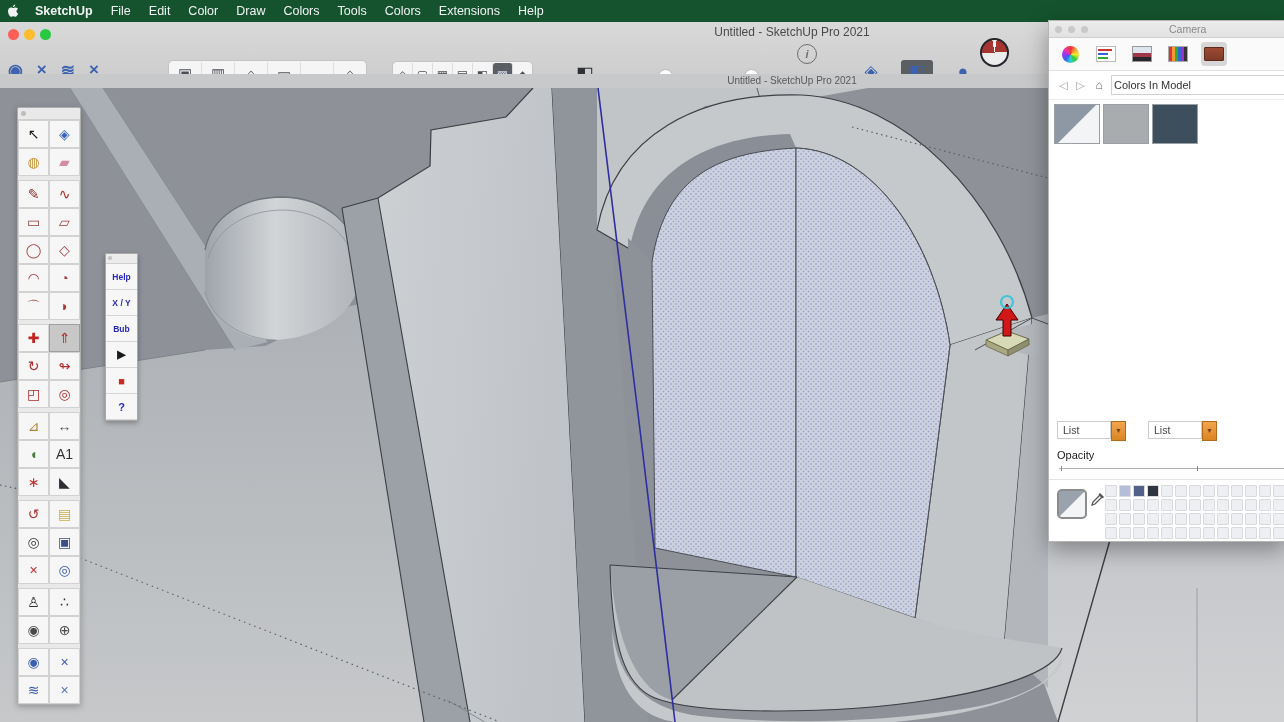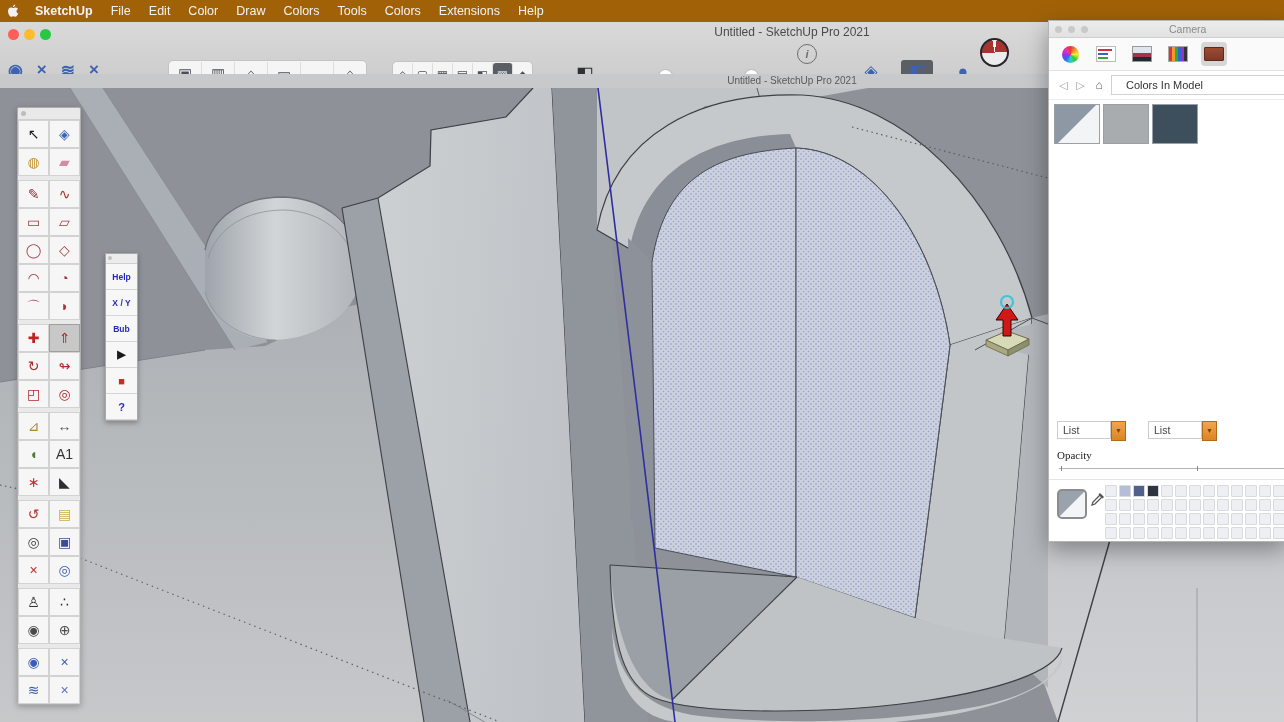--- a/index.html
+++ b/index.html
@@ -1,21 +1,21 @@
 <!DOCTYPE html>
 <html><head>
 <meta charset="utf-8">
 <style>
   html,body{margin:0;padding:0;}
   body{width:1284px;height:722px;overflow:hidden;position:relative;
        font-family:"Liberation Sans",sans-serif;background:#c9cbcd;
        -webkit-font-smoothing:antialiased;}
   .abs{position:absolute;}
   
-  .menubar{left:0;top:0;width:1284px;height:22px;background:#a16207;color:#f2f3f5;
+  .menubar{left:0;top:0;width:1284px;height:22px;background:#14532d;color:#f2f3f5;
            display:flex;align-items:center;font-size:12.5px;}
   .apple{width:26px;text-align:center;font-size:12px;}
   .apple svg{vertical-align:middle;}
   .menuitems{display:flex;align-items:center;}
   .mi{padding:0 9px;cursor:default;}
   .mi.sel{font-weight:bold;}
   
   .titlebar{left:0;top:22px;width:1284px;height:52px;
             background:linear-gradient(#d9d9d9,#cecece);border-bottom:1px solid #a8a8a8;}
   .tl{width:11px;height:11px;border-radius:50%;top:7px;}
@@ -79,31 +79,31 @@
   .ic-sliders:after{content:"";position:absolute;left:1px;top:6px;width:10px;height:2px;background:#36c;box-shadow:0 4px 0 #3a3;}
   .ic-image{width:18px;height:14px;border:1px solid #999;
     background:linear-gradient(#dfe5ee 0 45%,#a33548 45% 70%,#26262c 70% 100%);}
   .ic-crayons{width:18px;height:14px;border:1px solid #aaa;
     background:repeating-linear-gradient(90deg,#d33 0 3px,#e93 3px 6px,#3a3 6px 9px,#36c 9px 12px,#93c 12px 15px,#333 15px 18px);}
   .ic-brick{width:18px;height:12px;background:linear-gradient(#9e4a33,#7e3a28);border:1px solid #5e2a1c;border-radius:1px;}
   .pnav{height:28px;display:flex;align-items:center;gap:4px;padding-left:8px;border-bottom:1px solid #ececec;}
   .arrowbtn{font-size:11px;color:#9a9a9a;width:13px;text-align:center;}
   .homebtn{font-size:12px;color:#666;width:16px;text-align:center;}
   .pfield{flex:1;margin-right:0;border:1px solid #d2d2d2;border-right:none;height:18px;
-          font-size:11px;color:#333;line-height:18px;padding-left:14px;background:#fff;}
+          font-size:11px;color:#333;line-height:18px;padding-left:2px;background:#fff;}
   .pswatches{display:flex;gap:3px;padding:4px 0 0 5px;}
   .psw{width:44px;height:38px;border:1px solid #9aa0a6;}
   .psw.split{background:linear-gradient(135deg,#8e97a4 49.6%,#f3f4f6 50.4%);}
   .rowCL{position:absolute;left:8px;top:400px;display:flex;gap:22px;}
   .combo{display:flex;}
   .combo .cfield{width:47px;height:16px;border:1px solid #cccccc;font-size:10.5px;color:#444;
                  line-height:16px;padding-left:5px;background:#fff;}
   .combo .cbtn{width:13px;height:18px;background:linear-gradient(#f2a54e,#db8523);border:1px solid #b06a1a;
                color:#7a4210;font-size:7px;text-align:center;line-height:18px;}
-  .plabel{position:absolute;left:8px;top:428px;font-size:11px;color:#222;font-family:Liberation Serif, serif;}
+  .plabel{position:absolute;left:8px;top:428px;font-size:11px;color:#222;}
   .pslider{position:absolute;left:10px;top:447px;right:0;height:1px;background:#b2b2b2;}
   .pslider i{position:absolute;top:-2px;width:1px;height:5px;background:#8a8a8a;}
   .pdivider{position:absolute;left:0;top:458px;right:0;height:1px;background:#e4e4e4;}
   .curswatch{position:absolute;left:8px;top:468px;width:26px;height:26px;border:2px solid #8c8c8c;border-radius:5px;
              background:linear-gradient(135deg,#9aa2ad 49.5%,#f4f5f6 50.5%);}
   .dropper{position:absolute;left:42px;top:470px;}
   .sgrid{position:absolute;left:56px;top:464px;width:200px;display:flex;flex-wrap:wrap;gap:2px;}
   .scell{width:10px;height:10px;border:1px solid #d8dade;background:#edeff2;border-radius:1px;}
 </style>
 </head>

